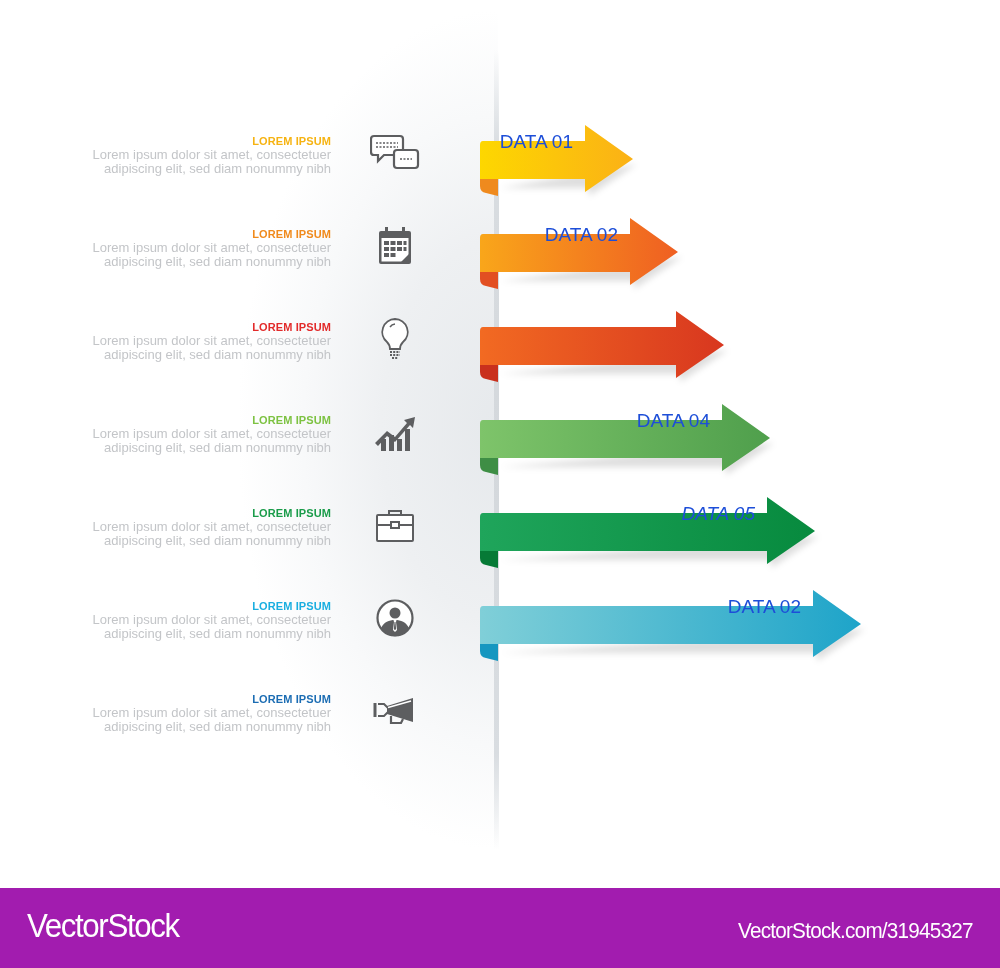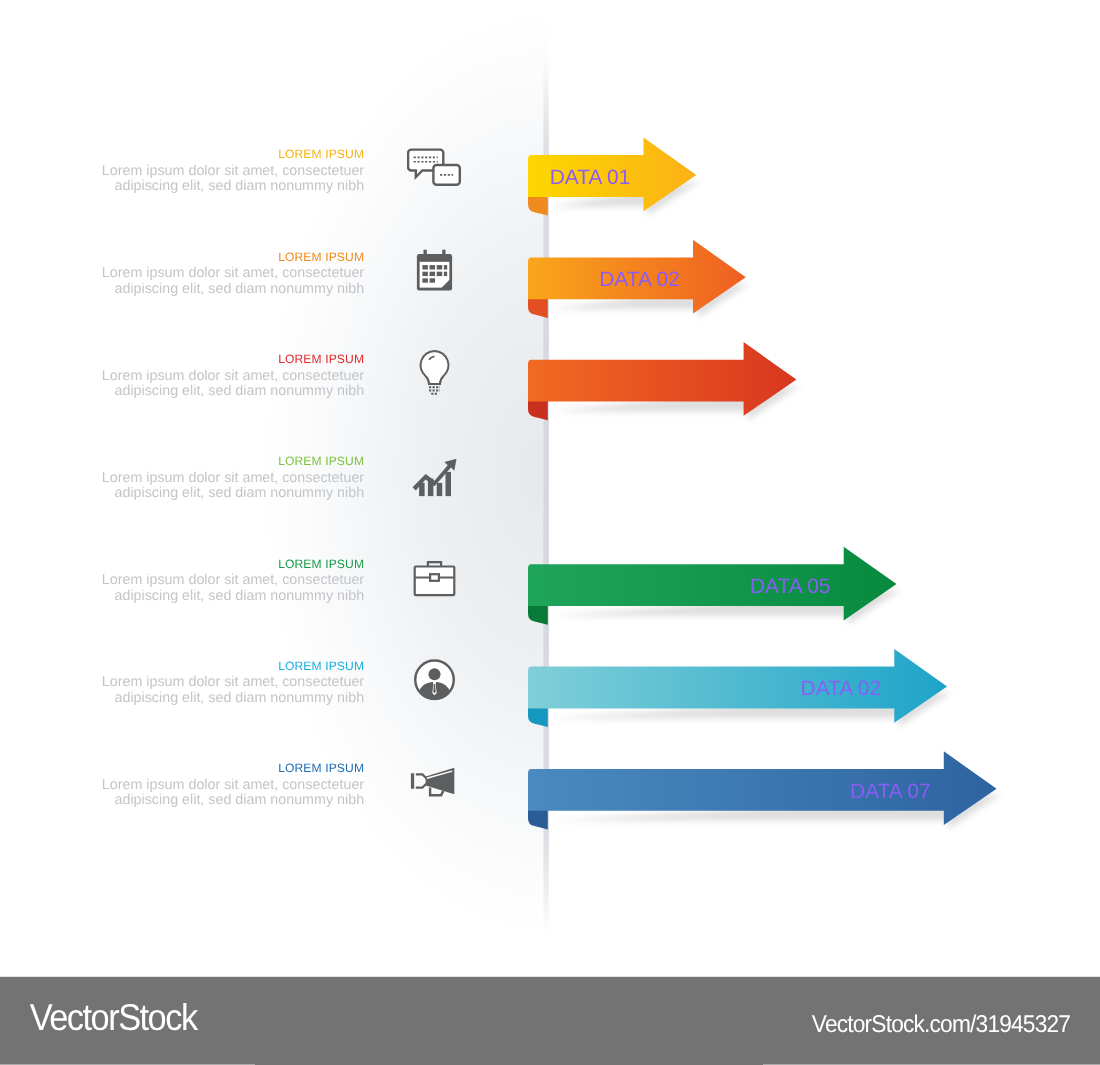--- a/index.html
+++ b/index.html
@@ -3,28 +3,28 @@
 <meta charset="utf-8">
 <style>
   html, body { margin:0; padding:0; }
   body { width:1000px; height:968px; position:relative; background:#ffffff; overflow:hidden; font-family:"Liberation Sans", sans-serif; }
   .panel { position:absolute; left:0; top:0; width:498px; height:888px;
     background: radial-gradient(ellipse 260px 420px at 498px 430px, #e6e9ec 0%, #eef0f2 45%, #f8f9fa 75%, #ffffff 100%); }
   .panel-edge { position:absolute; left:494px; top:50px; width:5px; height:800px;
     background: linear-gradient(to bottom, rgba(200,205,210,0) 0%, #d9dde1 12%, #d4d8dc 50%, #d9dde1 88%, rgba(200,205,210,0) 100%); }
   .row { position:absolute; left:0; width:1000px; height:80px; }
   .text-block { position:absolute; right:669px; top:0; text-align:right; width:260px; }
-  .title { font-size:11px; line-height:14px; letter-spacing:0.1px; }
+  .title { font-size:11px; line-height:14px; letter-spacing:0.1px;font-weight:bold; }
   .desc { font-size:13px; line-height:14px; color:#c3c5c8; }
   .icon { position:absolute; left:370px; top:0; width:50px; height:42px; display:flex; align-items:center; justify-content:center; }
   .icon svg { display:block; }
   .ribbon { position:absolute; left:480px; height:72px; }
   .ribbon svg { position:absolute; left:0; top:0; overflow:visible; }
-  .ribbon-label { position:absolute; top:20px; height:40px; line-height:40px; color:#8b5cf6; font-size:19px; text-align:right; white-space:nowrap; }
-  .footer { position:absolute; left:0; top:888px; width:1000px; height:80px; background:#737373; }
+  .ribbon-label { position:absolute; top:0; height:40px; line-height:40px; color:#1d4ed8; font-size:19px; text-align:right; white-space:nowrap; }
+  .footer { position:absolute; left:0; top:888px; width:1000px; height:80px; background:#a21caf; }
   .brand { position:absolute; left:27px; top:18px; color:#fff; font-size:34px; letter-spacing:-1.5px; transform:scaleX(0.92); transform-origin:left; }
   .ref { position:absolute; right:27px; top:30px; color:#fff; font-size:22px; letter-spacing:-0.8px; transform:scaleX(0.94); transform-origin:right; }
 </style>
 </head>
 <body>
 
 <div class="panel"></div>
 <div class="panel-edge"></div>
 
 <div id="rows">
@@ -143,20 +143,37 @@
       </div>
       <div class="icon" style="top: 2px;">
         <svg width="44" height="42" viewBox="0 0 44 42" fill="#5d5e60">
           <rect x="8" y="28" width="5" height="12"></rect>
           <rect x="16" y="24" width="5" height="16"></rect>
           <rect x="24" y="28" width="5" height="12"></rect>
           <rect x="32" y="18" width="5" height="22"></rect>
           <path d="M2 32 L14 20 L22 26 L34 12 L31 9 L42 6 L40 17 L37 14 L22 31 L14 25 L5 35Z"></path>
         </svg>
       </div>
+      <div class="ribbon" style="top: -8px; width: 290px;">
+        <svg width="300" height="82" viewBox="0 0 300 82">
+          <defs>
+            <linearGradient id="g3" x1="0" y1="0" x2="1" y2="0">
+              <stop offset="0" stop-color="#7ec46a"></stop>
+              <stop offset="1" stop-color="#4f9f4c"></stop>
+            </linearGradient>
+            <filter id="s3" x="-10%" y="-30%" width="130%" height="180%">
+              <feGaussianBlur stdDeviation="3"></feGaussianBlur>
+            </filter>
+          </defs>
+          <path d="M20 66 L246 66 L246 74 L294 42 Z" fill="rgba(0,0,0,0.13)" filter="url(#s3)"></path>
+          <path d="M0 56 L0 64 Q0 70 6 71 L18 74 L18 56 Z" fill="#3e8e45"></path>
+          <path d="M3 19 Q0 19 0 23 L0 57 L242 57 L242 70 L290 37 L242 3 L242 19 Z" fill="url(#g3)"></path>
+        </svg>
+        <div class="ribbon-label" style="right:60px; left:0;">DATA 04</div>
+      </div>
     </div>
     <div class="row" style="top: 502px;">
       <div class="text-block" style="top: 4px;">
         <div class="title" style="color: rgb(26, 156, 74);">LOREM IPSUM</div>
         <div class="desc">Lorem ipsum dolor sit amet, consectetuer</div>
         <div class="desc">adipiscing elit, sed diam nonummy nibh</div>
       </div>
       <div class="icon" style="top: 2px;">
         <svg width="40" height="36" viewBox="0 0 40 36" fill="none" stroke="#5d5e60" stroke-width="2">
           <path d="M14 8V4h12v4"></path>
@@ -173,21 +190,21 @@
               <stop offset="1" stop-color="#078a3e"></stop>
             </linearGradient>
             <filter id="s4" x="-10%" y="-30%" width="130%" height="180%">
               <feGaussianBlur stdDeviation="3"></feGaussianBlur>
             </filter>
           </defs>
           <path d="M20 66 L291 66 L291 74 L339 42 Z" fill="rgba(0,0,0,0.13)" filter="url(#s4)"></path>
           <path d="M0 56 L0 64 Q0 70 6 71 L18 74 L18 56 Z" fill="#067a36"></path>
           <path d="M3 19 Q0 19 0 23 L0 57 L287 57 L287 70 L335 37 L287 3 L287 19 Z" fill="url(#g4)"></path>
         </svg>
-        <div class="ribbon-label" style="right:60px; left:0;">DATA 05</div>
+        <div class="ribbon-label" style="right:60px; left:0;font-style:italic;">DATA 05</div>
       </div>
     </div>
     <div class="row" style="top: 595px;">
       <div class="text-block" style="top: 4px;">
         <div class="title" style="color: rgb(26, 174, 224);">LOREM IPSUM</div>
         <div class="desc">Lorem ipsum dolor sit amet, consectetuer</div>
         <div class="desc">adipiscing elit, sed diam nonummy nibh</div>
       </div>
       <div class="icon" style="top: 2px;">
         <svg width="40" height="40" viewBox="0 0 40 40">
@@ -225,36 +242,19 @@
       <div class="icon" style="top: 2px;">
         <svg width="44" height="34" viewBox="0 0 44 34">
           <path d="M2 9v14" stroke="#5d5e60" stroke-width="3"></path>
           <path d="M5 10h6l4 4" stroke="#5d5e60" stroke-width="2" fill="none"></path>
           <path d="M5 22h6l4-4" stroke="#5d5e60" stroke-width="2" fill="none"></path>
           <path d="M14 12 L40 4 L40 28 L14 20Z" fill="#5d5e60"></path>
           <path d="M15 13.5 L38 7" stroke="#fff" stroke-width="1.3"></path>
           <path d="M18 22v7h10l2-4" stroke="#5d5e60" stroke-width="2.2" fill="none"></path>
         </svg>
       </div>
-      <div class="ribbon" style="top: -8px; width: 426px;">
-        <svg width="436" height="82" viewBox="0 0 436 82">
-          <defs>
-            <linearGradient id="g6" x1="0" y1="0" x2="1" y2="0">
-              <stop offset="0" stop-color="#4a8ac0"></stop>
-              <stop offset="1" stop-color="#2e64a1"></stop>
-            </linearGradient>
-            <filter id="s6" x="-10%" y="-30%" width="130%" height="180%">
-              <feGaussianBlur stdDeviation="3"></feGaussianBlur>
-            </filter>
-          </defs>
-          <path d="M20 66 L382 66 L382 74 L430 42 Z" fill="rgba(0,0,0,0.13)" filter="url(#s6)"></path>
-          <path d="M0 56 L0 64 Q0 70 6 71 L18 74 L18 56 Z" fill="#2a5c98"></path>
-          <path d="M3 19 Q0 19 0 23 L0 57 L378 57 L378 70 L426 37 L378 3 L378 19 Z" fill="url(#g6)"></path>
-        </svg>
-        <div class="ribbon-label" style="right:60px; left:0;">DATA 07</div>
-      </div>
     </div>
   </div>
 
 <div class="footer">
   <div class="brand">VectorStock</div>
   <div class="ref">VectorStock.com/31945327</div>
 </div>
 
 </body></html>

